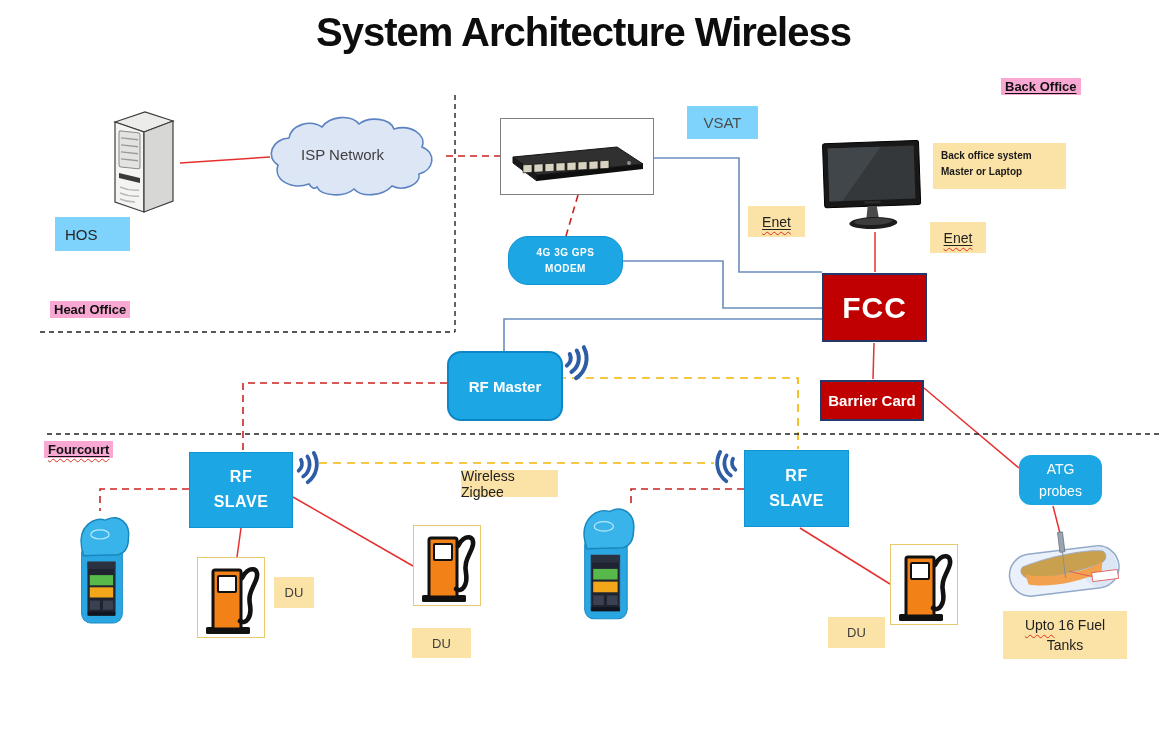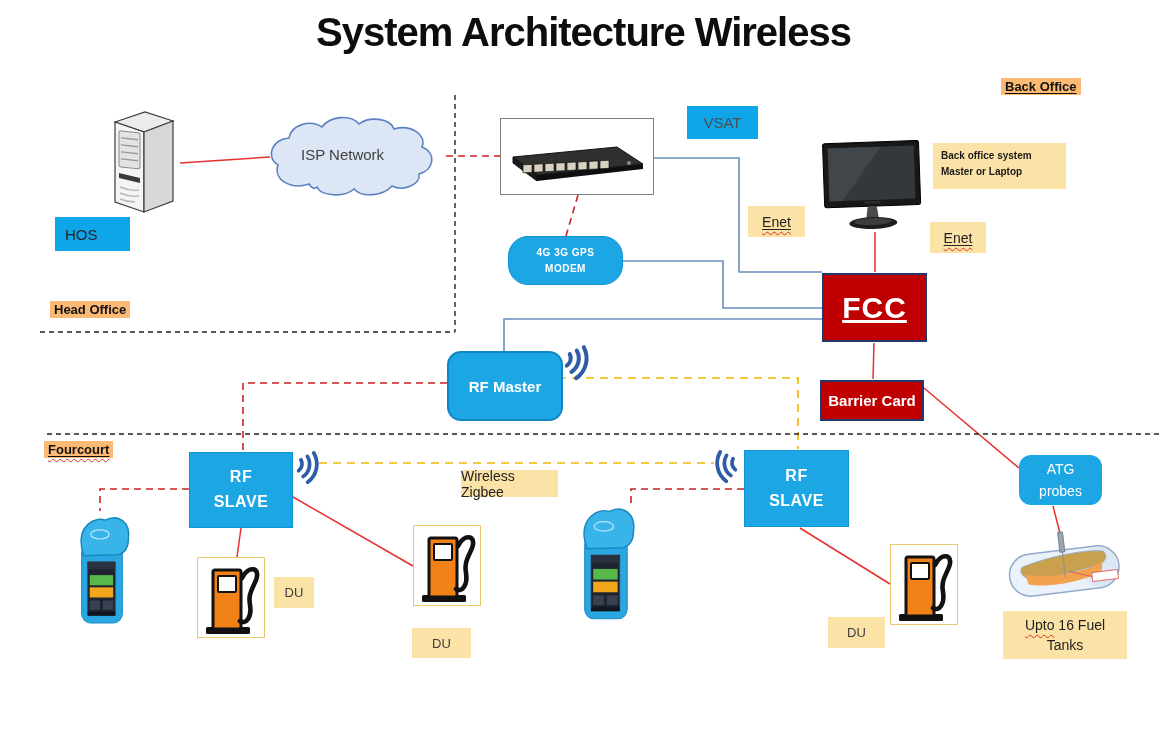--- a/index.html
+++ b/index.html
@@ -4,38 +4,38 @@
 <style>
   html,body{margin:0;padding:0;background:#fff;}
   .stage{position:relative;width:1167px;height:730px;background:#ffffff;overflow:hidden;
          font-family:"Liberation Sans",sans-serif;color:#111;}
   .abs{position:absolute;box-sizing:border-box;}
   svg{display:block;}
   .lines-layer{position:absolute;left:0;top:0;z-index:1;}
   .node{z-index:2;}
   .title{width:100%;text-align:center;top:10px;left:0;font-size:40px;font-weight:bold;
          letter-spacing:-1px;color:#0d0d0d;}
-  .hl{background:#fdba74;font-weight:bold;font-size:13px;padding:1px 4px;color:#111;}
+  .hl{background:#f9a8d4;font-weight:bold;font-size:13px;padding:1px 4px;color:#111;}
   .uline{text-decoration:underline;text-underline-offset:2px;}
   .squig{text-decoration-line:underline;text-decoration-style:wavy;text-decoration-color:#e03020;
          text-decoration-thickness:1px;text-underline-offset:4px;}
   .cream{background:#FBE2A6;}
-  .orangebox{background:#0ea5e9;}
+  .orangebox{background:#7dd3fc;}
   .bluebox{background:#1CA7E4;color:#fff;}
   .redbox{background:#C00000;border:2px solid #24386b;color:#fff;display:flex;align-items:center;justify-content:center;}
   .center{display:flex;align-items:center;justify-content:center;}
   .colcenter{display:flex;flex-direction:column;align-items:center;justify-content:center;}
   .hos-box{width:75px;height:34px;font-size:15px;color:#262626;display:flex;align-items:center;padding-left:10px;}
   .vsat-box{width:71px;height:33px;font-size:15px;color:#4d4d4d;}
   .modem-box{width:115px;height:49px;border-radius:20px;font-size:10px;font-weight:bold;
              letter-spacing:.5px;line-height:1.55;border:1px solid #0f93d2;}
   .master-box{width:116px;height:70px;border-radius:14px;font-size:15px;font-weight:bold;border:2px solid #0e86c6;}
   .slave-box{width:104px;height:76px;font-size:16px;font-weight:bold;line-height:1.55;letter-spacing:.5px;border:1px solid #0f93d2;}
   .atg-box{width:83px;height:50px;border-radius:12px;font-size:14px;line-height:1.6;}
-  .fcc-box{width:105px;height:69px;font-size:30px;font-weight:bold;letter-spacing:1px;text-decoration:underline;}
+  .fcc-box{width:105px;height:69px;font-size:30px;font-weight:bold;letter-spacing:1px;}
   .barrier-box{width:104px;height:41px;font-size:15px;font-weight:bold;}
   .note{font-size:14px;color:#222;}
   .du-box{font-size:13px;color:#3f3f3f;}
   .switch-frame{width:154px;height:77px;background:#fff;border:1px solid #7f7f7f;}
   .pump-frame{width:68px;height:81px;background:#fff;border:1px solid #E9C86E;}
   .backnote{width:133px;height:46px;font-size:10px;font-weight:bold;line-height:1.6;padding:5px 8px;color:#1a1a1a;}
   .tanknote{width:124px;height:48px;font-size:14px;line-height:1.45;color:#1f1f1f;text-align:center;}
   .cloud-label{font-size:15px;color:#3f3f3f;}
 </style>
 </head>

